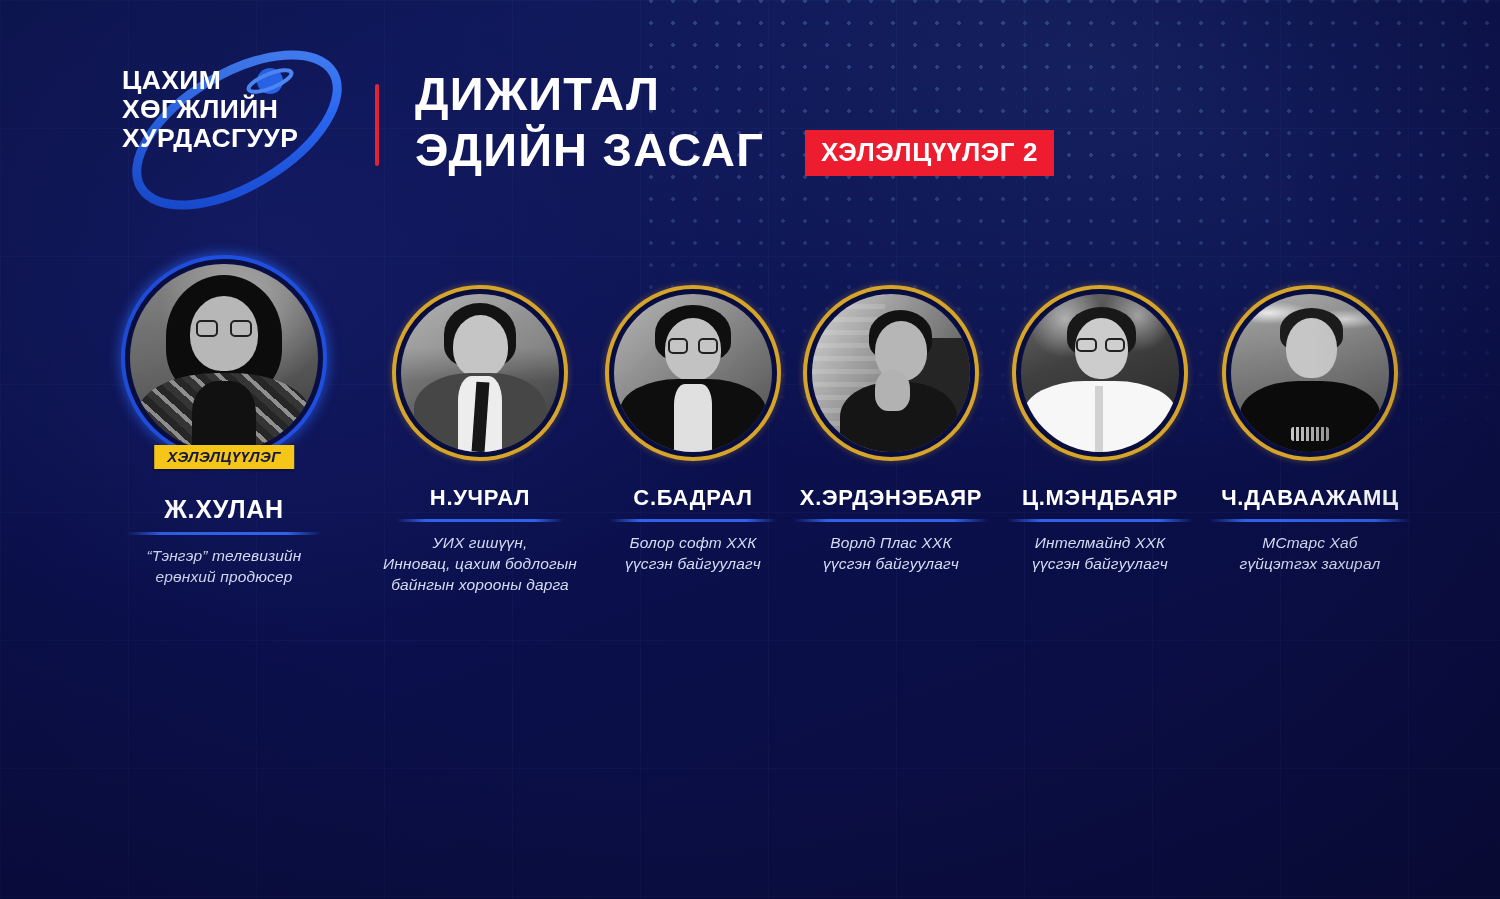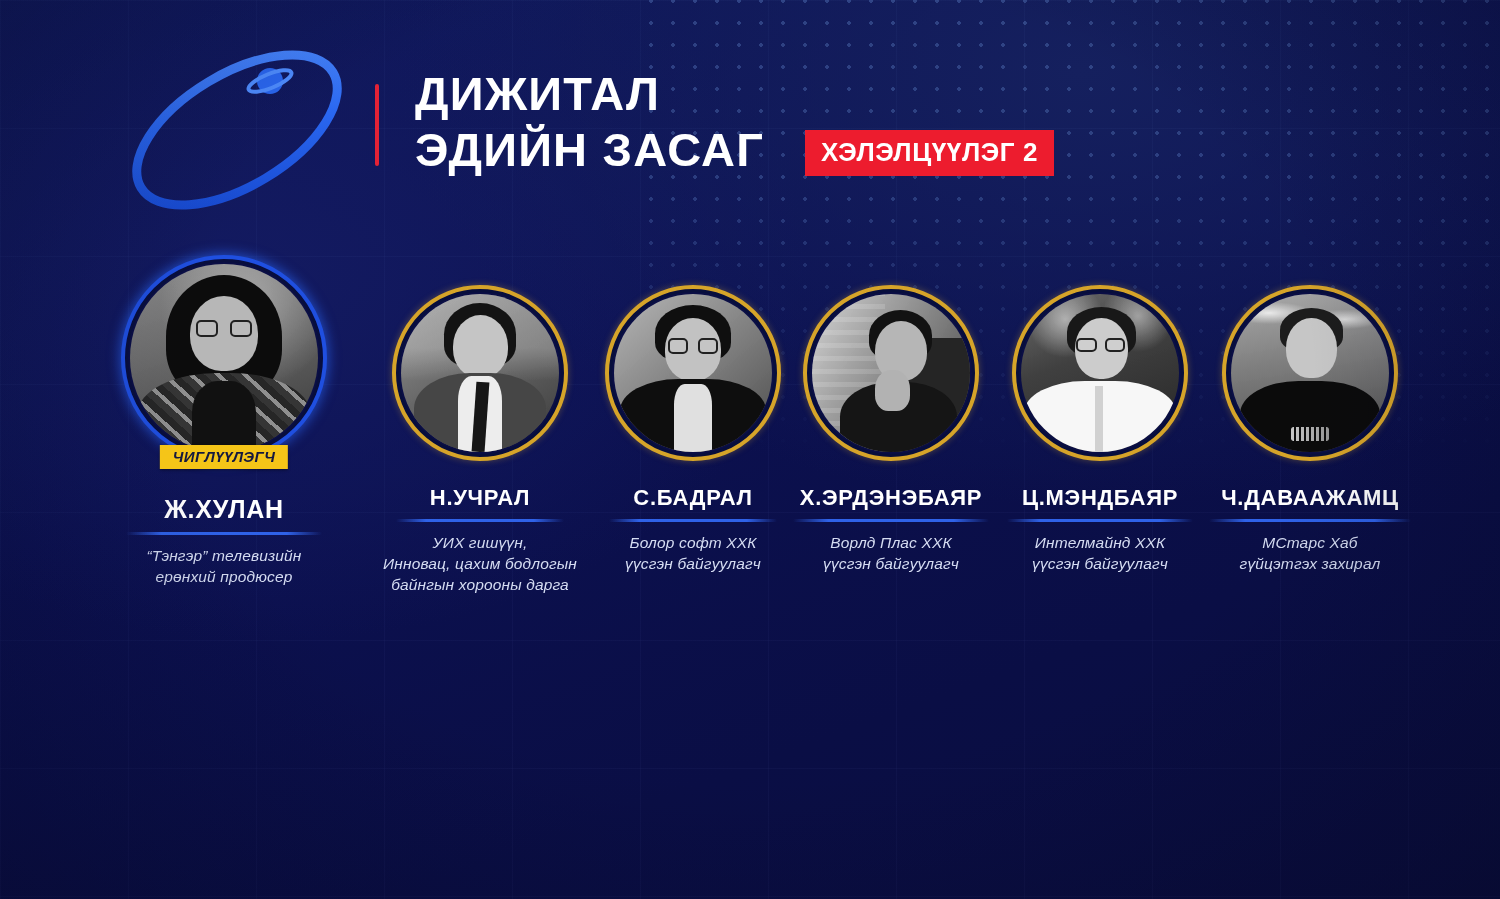--- a/index.html
+++ b/index.html
@@ -163,20 +163,25 @@
             <stop offset="55%" stop-color="#2a67f0"></stop>
             <stop offset="100%" stop-color="#4f8dff"></stop>
           </linearGradient>
         </defs>
         <g transform="rotate(-31 125 90)">
           <ellipse cx="125" cy="90" rx="112" ry="56" fill="none" stroke="url(#og)" stroke-width="9"></ellipse>
         </g>
         <ellipse cx="158" cy="41" rx="13" ry="13" fill="#2a67f0"></ellipse>
         <ellipse cx="158" cy="41" rx="23" ry="7" transform="rotate(-22 158 41)" fill="none" stroke="#4f8dff" stroke-width="4"></ellipse>
       </svg>
+      <div class="wordmark">
+        <span>ЦАХИМ</span>
+        <span>ХӨГЖЛИЙН</span>
+        <span>ХУРДАСГУУР</span>
+      </div>
     </div>
 
     <div class="divider-red"></div>
 
     <div id="title">
       <span class="l1">ДИЖИТАЛ</span>
       <span class="l2">ЭДИЙН ЗАСАГ</span>
     </div>
 
     <div id="session-badge">ХЭЛЭЛЦҮҮЛЭГ 2</div>
@@ -192,21 +197,21 @@
             <div class="bg" style="background:radial-gradient(circle at 62% 22%, rgba(255,255,255,.35), rgba(0,0,0,0) 46%);"></div>
             <div class="hair" style="left:19%; top:6%; width:62%; height:66%; background:#141312; border-radius:50% 50% 40% 40%;"></div>
             <div class="head" style="left:32%; top:17%; width:36%; height:40%; background:#b9b2aa;"></div>
             <div class="glass" style="left:35%; top:30%; width:12%; height:9%;"></div>
             <div class="glass" style="left:53%; top:30%; width:12%; height:9%;"></div>
             <div class="body" style="left:4%; top:58%; width:92%; height:46%;
                  background:repeating-linear-gradient(42deg,#3a3a3a 0 7px,#8e8e8e 7px 11px,#2c2c2c 11px 18px);"></div>
             <div class="body" style="left:33%; top:62%; width:34%; height:42%; background:#18181a; border-radius:40% 40% 0 0;"></div>
           </div>
         </div>
-        <div class="mod-badge">ЧИГЛҮҮЛЭГЧ</div>
+        <div class="mod-badge">ХЭЛЭЛЦҮҮЛЭГ</div>
       </div>
       <div class="pname big">Ж.ХУЛАН</div>
       <div class="uline" style="width:196px;"></div>
       <div class="prole">
         <span class="ln">“Тэнгэр” телевизийн</span>
         <span class="ln">ерөнхий продюсер</span>
       </div>
     </div>
 
     <div class="person" style="left:350px; width:260px; top:30px;">

